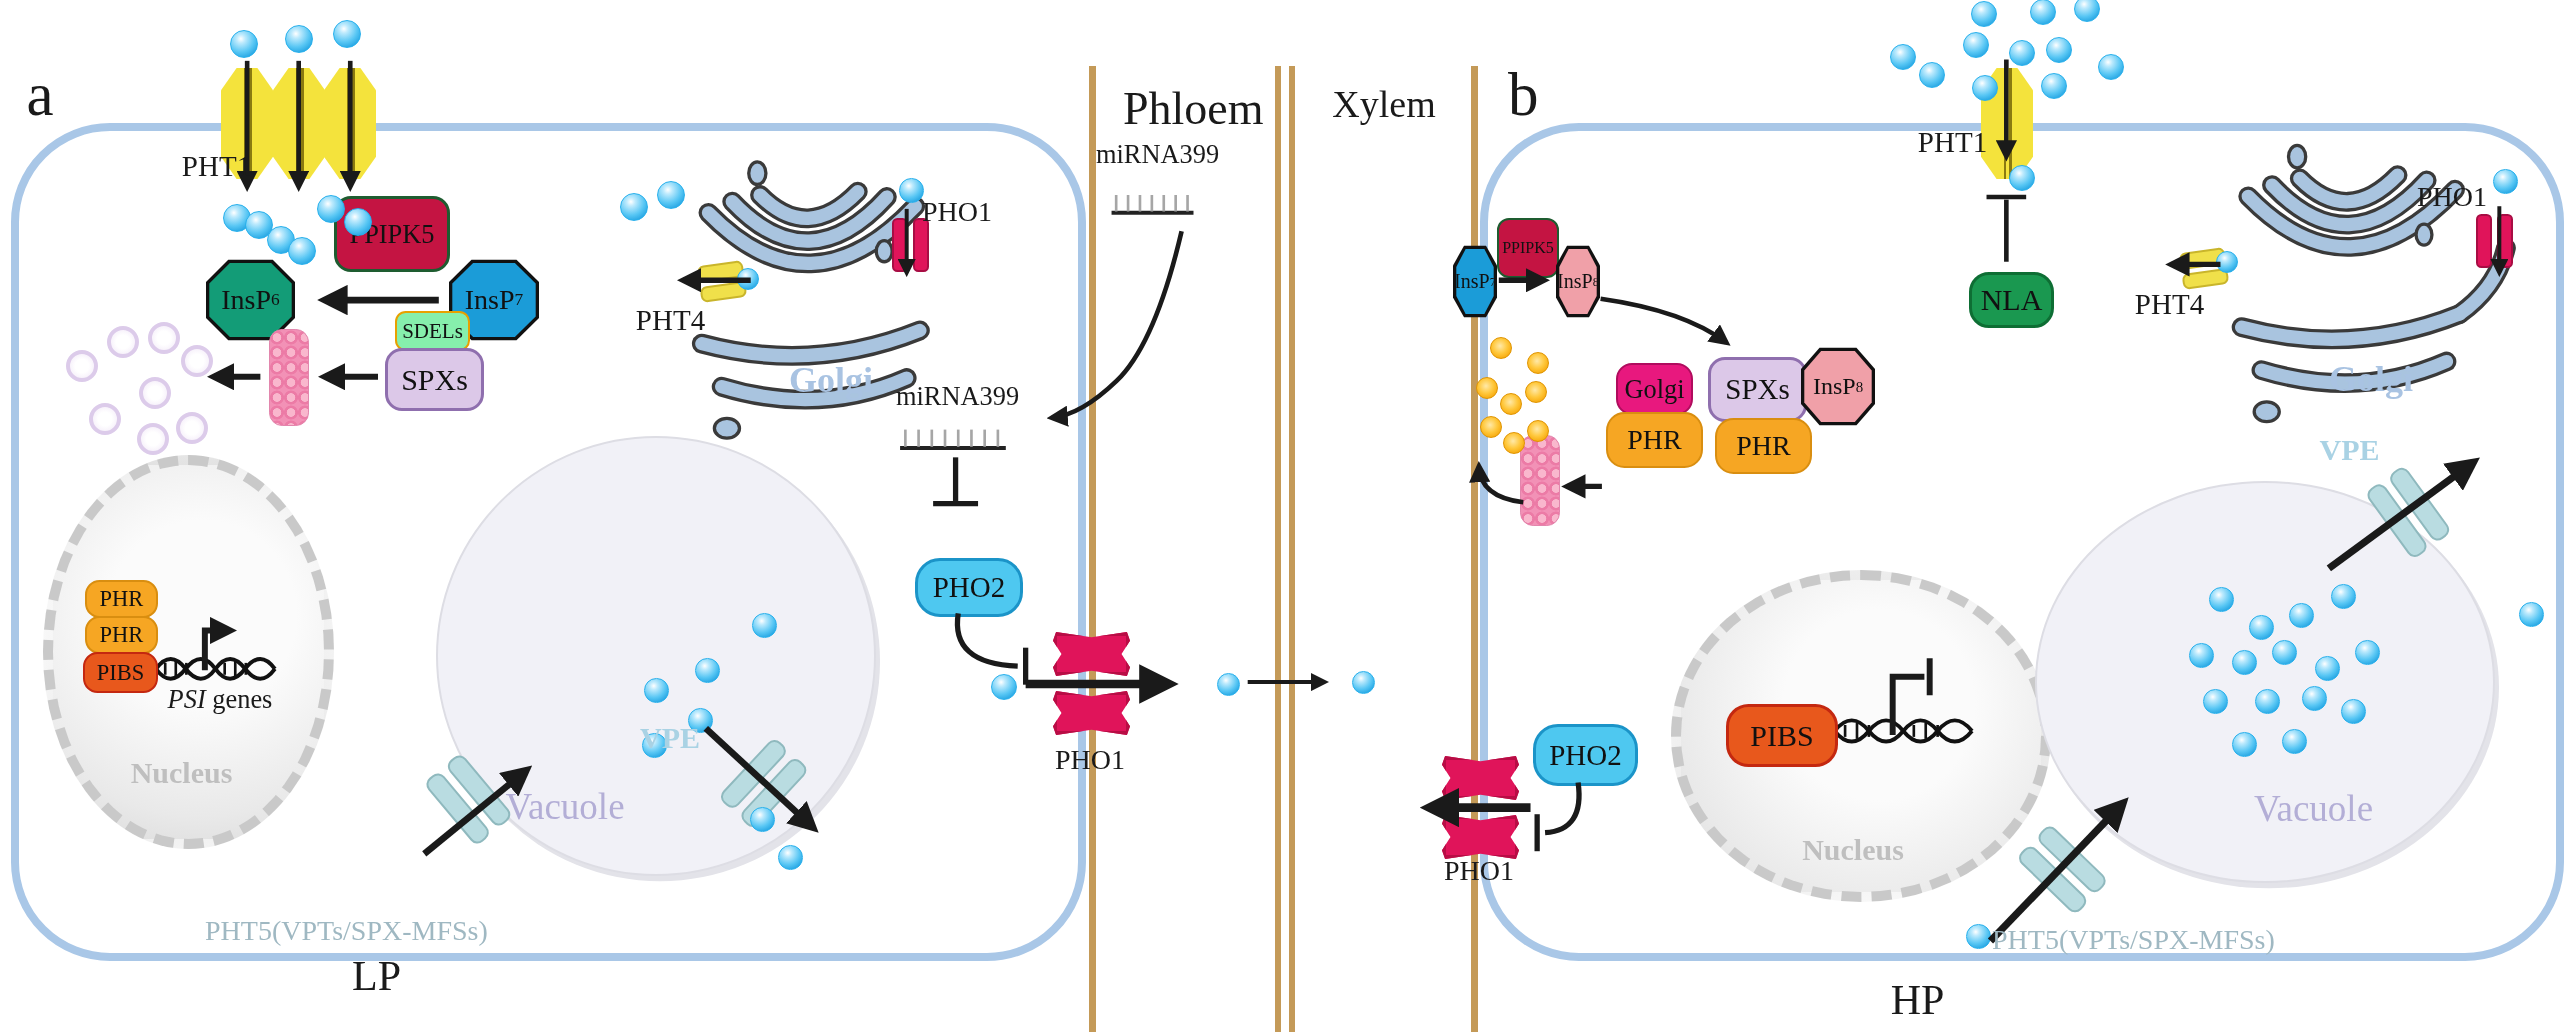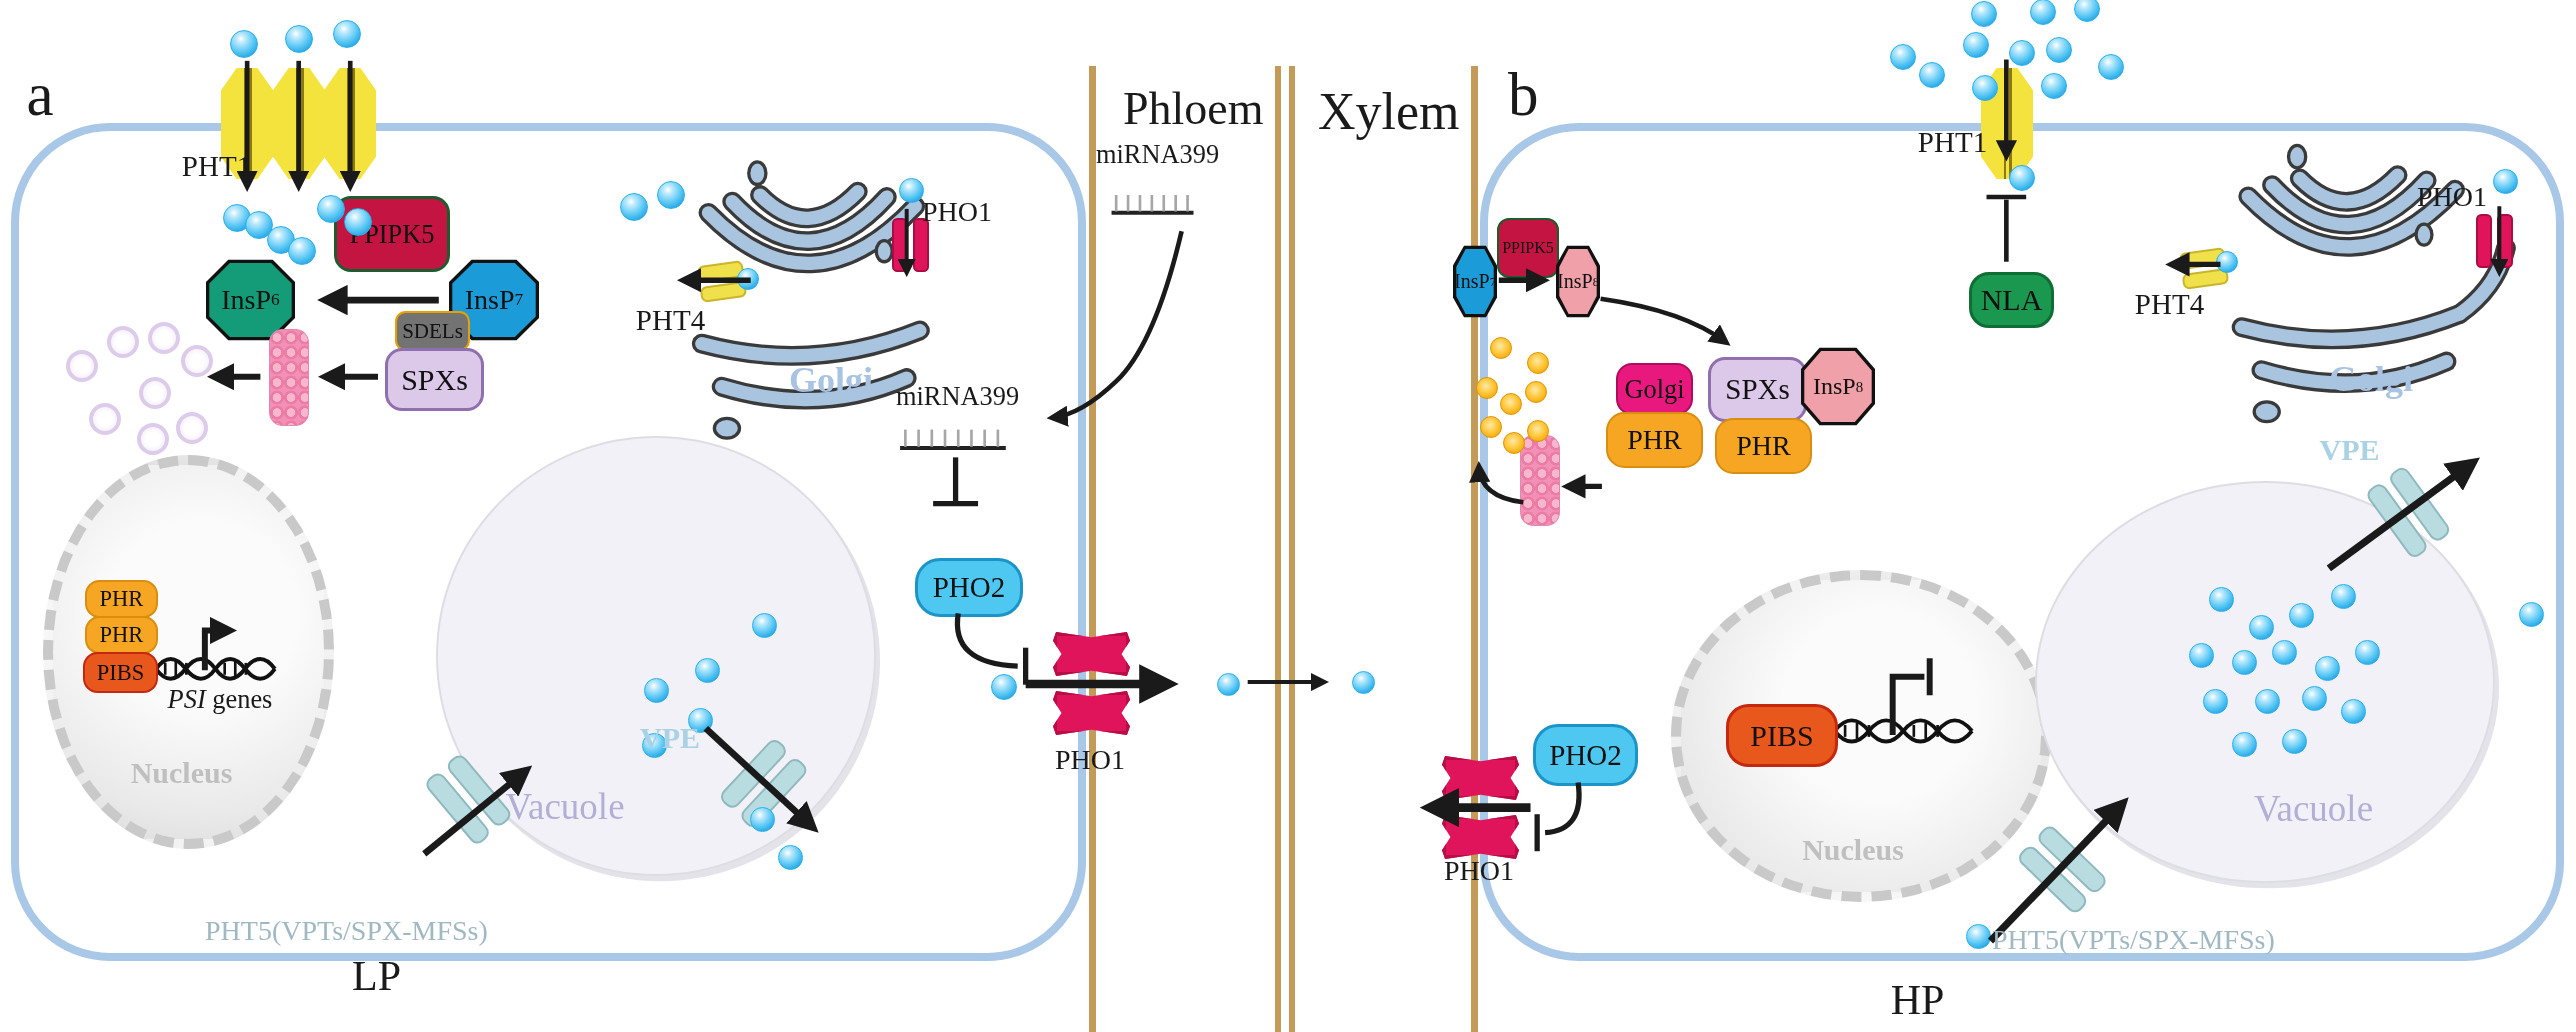--- a/index.html
+++ b/index.html
@@ -195,21 +195,21 @@
     <div class="pill" style="left:334px;top:196px;width:110px;height:70px;background:#c41442;border:3.3px solid #1e5c30;font-size:26.4px">
       <span>PPIPK5</span>
     </div>
     <div class="hexo" style="left:449px;top:259px;width:90px;height:82px">
       <div class="hexi" style="background:#1b9cd8;font-size:28px">
           <span>InsP</span>
           <sub>7</sub>
         </div>
     </div>
 
-    <div class="pill" style="left:395px;top:311px;width:71px;height:36px;background:#737373;border:2.6px solid #e8a000;border-radius:10.6px;font-size:21px">
+    <div class="pill" style="left:395px;top:311px;width:71px;height:36px;background:#86efac;border:2.6px solid #e8a000;border-radius:10.6px;font-size:21px">
       <span>SDELs</span>
     </div>
     <div class="pill" style="left:385px;top:348px;width:93px;height:57px;background:#dcc8e8;border:3.3px solid #8f6fae;font-size:30px">
       <span>SPXs</span>
     </div>
     <div class="barrel" style="left:269px;top:329px;width:38px;height:95px"></div>
 
     <div class="pill" style="left:85px;top:580px;width:69px;height:34px;background:#f6a623;border:2.6px solid #d98e10;border-radius:14.5px;font-size:22.5px">
       <span>PHR</span>
     </div>
@@ -369,21 +369,21 @@
 
     <path d="M310,1014 V954 H348" stroke-width="9" marker-end="url(#ah)"></path>
 
     <path d="M2864,1112 V1024 H2912" stroke-width="9"></path>
     <path d="M2920,996 V1052" stroke-width="9"></path>
   </svg>
 
   <div class="lbl" style="left:26.4px;top:63px;font-size:61px;z-index:4">a</div>
   <div class="lbl" style="left:1508px;top:63px;font-size:61px;z-index:4">b</div>
   <div class="lbl" style="left:1123px;top:85px;width:139px;font-size:46px;z-index:4">Phloem</div>
-  <div class="lbl" style="left:1318px;top:85px;width:132px;font-size:52px;z-index:4">Xylem</div>
+  <div class="lbl" style="left:1318px;top:85px;width:132px;font-size:38px;z-index:4">Xylem</div>
   <div class="lbl" style="left:347px;top:954px;width:59px;font-size:42px;z-index:4">LP</div>
   <div class="lbl" style="left:1888px;top:978px;width:59px;font-size:42px;z-index:4">HP</div>
 
   <div class="lbl" style="left:177px;top:151px;width:79px;font-size:29px;z-index:4">PHT1</div>
   <div class="lbl" style="left:634px;top:305px;width:73px;font-size:29px;z-index:4">PHT4</div>
   <div class="lbl" style="left:916px;top:197px;width:82px;font-size:28px;z-index:4">PHO1</div>
   <div class="lbl" style="left:778px;top:362px;width:106px;font-size:36px;font-weight:bold;color:#a9c3e2;z-index:4">Golgi</div>
   <div class="lbl" style="left:1096px;top:141px;width:114px;font-size:26.4px;z-index:4">miRNA399</div>
   <div class="lbl" style="left:896px;top:383px;width:114px;font-size:26.4px;z-index:4">miRNA399</div>
   <div class="lbl" style="left:1049px;top:745px;width:82px;font-size:28px;z-index:4">PHO1</div>

